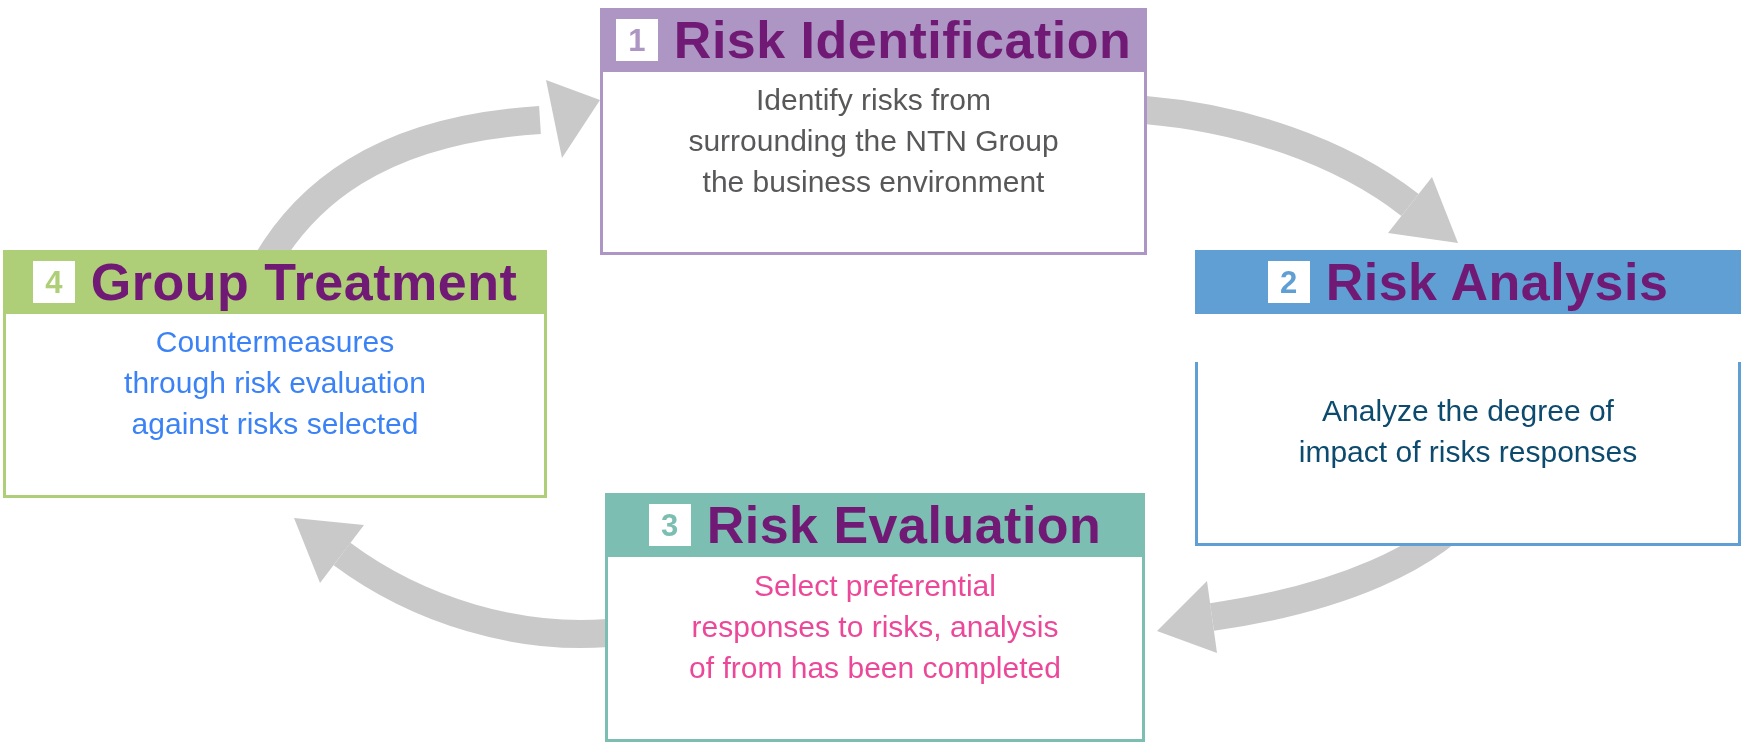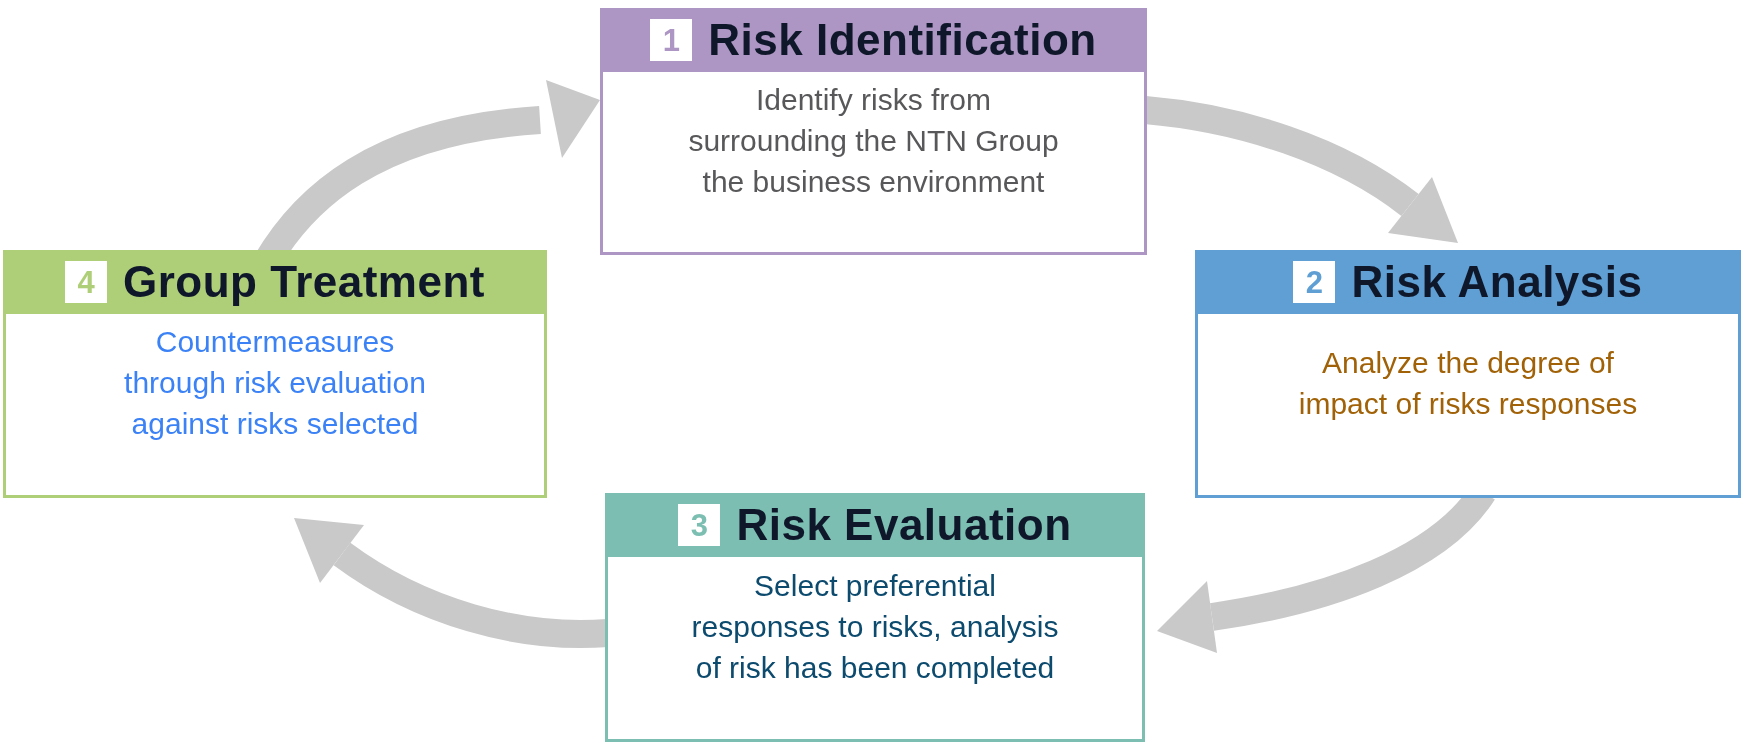--- a/index.html
+++ b/index.html
@@ -37,23 +37,23 @@
     width: 42px;
     height: 42px;
     line-height: 43px;
     text-align: center;
     background: #ffffff;
     font-size: 31px;
     font-weight: 700;
   }
   .title {
     margin: 0;
-    font-size: 44px;
+    font-size: 52px;
     font-weight: 700;
-    color: #0f172a;
+    color: #701a75;
     letter-spacing: 0.5px;
     white-space: nowrap;
   }
   .box-body {
     box-sizing: border-box;
     border: 3px solid;
     border-top: none;
     background: #ffffff;
     height: calc(100% - 64px);
     display: flex;
@@ -103,35 +103,35 @@
       <div class="line">surrounding the NTN Group</div>
       <div class="line">the business environment</div>
     </div>
   </section>
 
   <section class="box box2">
     <header class="box-header" style="background-color: rgb(95, 159, 212);">
       <span class="badge" style="color: rgb(95, 159, 212);">2</span>
       <h2 class="title">Risk Analysis</h2>
     </header>
-    <div class="box-body" style="border-color: rgb(95, 159, 212); color: #a16207;">
+    <div class="box-body" style="border-color: rgb(95, 159, 212); color: #0c4a6e; margin-top: 48px;">
       <div class="line">Analyze the degree of</div>
       <div class="line">impact of risks responses</div>
     </div>
   </section>
 
   <section class="box box3">
     <header class="box-header" style="background-color: rgb(124, 191, 178);">
       <span class="badge" style="color: rgb(124, 191, 178);">3</span>
       <h2 class="title">Risk Evaluation</h2>
     </header>
-    <div class="box-body" style="border-color: rgb(124, 191, 178); color: #0c4a6e;">
+    <div class="box-body" style="border-color: rgb(124, 191, 178); color: #ec4899;">
       <div class="line">Select preferential</div>
       <div class="line">responses to risks, analysis</div>
-      <div class="line">of risk has been completed</div>
+      <div class="line">of from has been completed</div>
     </div>
   </section>
 
   <section class="box box4">
     <header class="box-header" style="background-color: rgb(174, 207, 119);">
       <span class="badge" style="color: rgb(174, 207, 119);">4</span>
       <h2 class="title">Group Treatment</h2>
     </header>
     <div class="box-body" style="border-color: rgb(174, 207, 119); color: #3b82f6;">
       <div class="line">Countermeasures</div>

